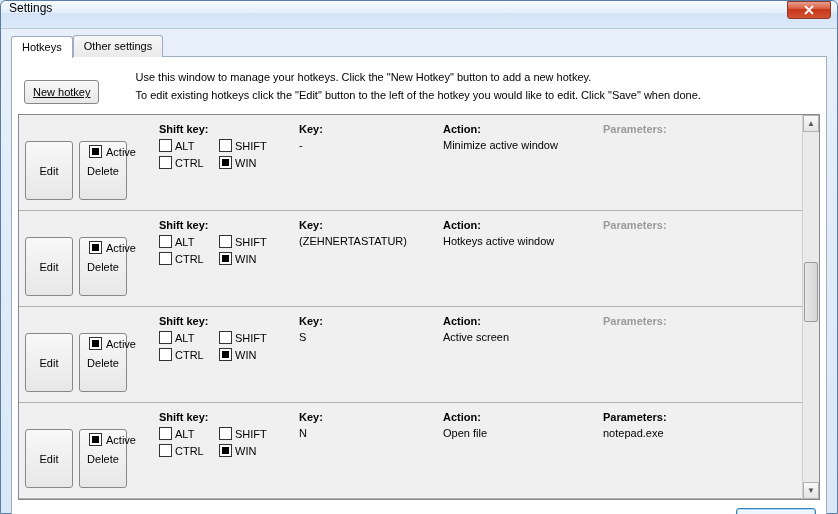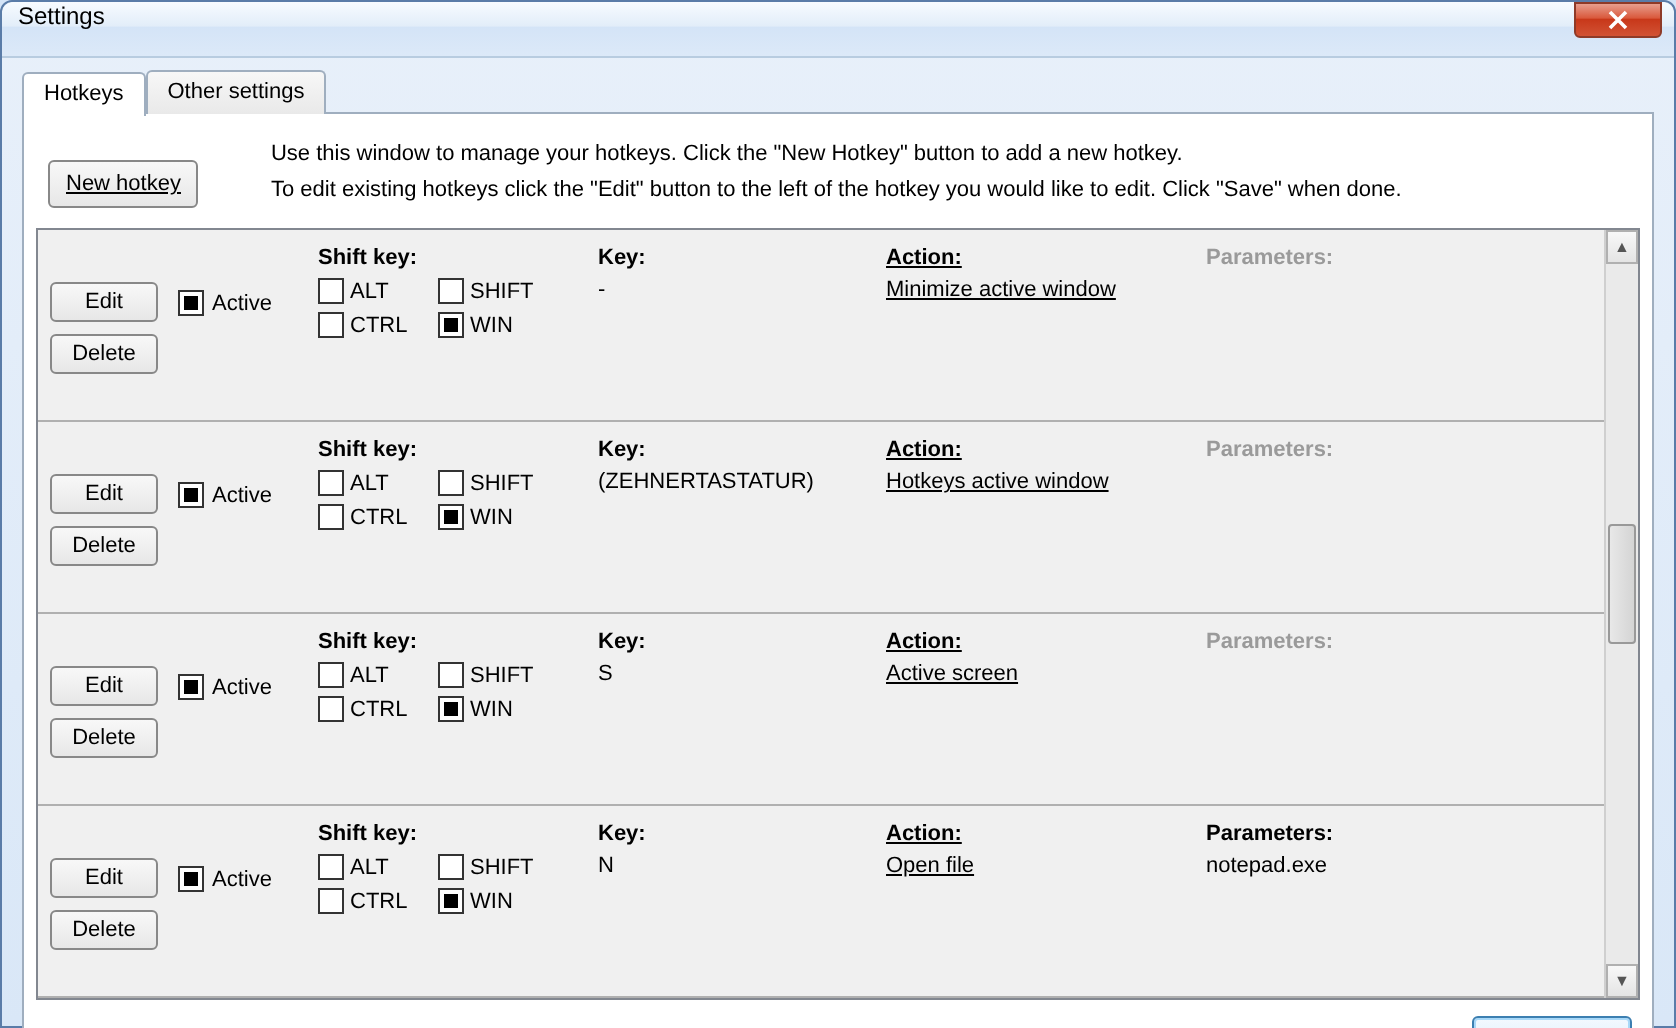--- a/index.html
+++ b/index.html
@@ -15,26 +15,26 @@
 .tab.active { background: #fff; position: relative; top: 1px; padding-bottom: 5px; }
 .tab:not(.active) { background: linear-gradient(to bottom, #f7f7f7, #e9e9e9); }
 .tabpanel { flex: 1; background: #fff; border: 1px solid #9faebf; padding: 6px; display: flex; flex-direction: column; position: relative; top: -1px; }
 .intro-row { display: flex; align-items: flex-end; gap: 0; padding: 4px 6px 8px 6px; }
 .btn { padding: 3px 10px; background: linear-gradient(to bottom, #f8f8f8, #e7e7e7); border: 1px solid #888; border-radius: 3px; font-size: 11px; cursor: pointer; min-width: 48px; text-align: center; }
 .new-hotkey-btn { text-decoration: underline; padding: 5px 8px; }
 .intro-text { line-height: 1.6; color: #000; padding-top: 2px; margin-left: 36px; }
 .list-wrap { flex: 1; border: 1px solid #828790; background: #f0f0f0; position: relative; overflow: hidden; margin-top: 2px; display: flex; }
 .list-scroll { flex: 1; overflow: hidden; }
 .hotkey-row { border-bottom: 1px solid #b0b0b0; background: #f0f0f0; display: flex; padding: 8px 6px 10px 6px; min-height: 96px; }
-.row-buttons { width: 64px; display: flex; flex-direction: column; gap: 6px; padding-top: 18px; }
+.row-buttons { width: 64px; display: flex; flex-direction: row; gap: 6px; padding-top: 18px; }
 .row-buttons .btn { width: 54px; padding: 3px 4px; }
 .row-active { width: 70px; padding-top: 22px; }
 .row-shift { width: 140px; }
 .row-key { width: 144px; }
-.row-action { width: 160px; text-decoration: underline; }
+.row-action { width: 160px; }
 .row-params { flex: 1; }
 .col-label { font-weight: bold; color: #000; margin-bottom: 4px; font-size: 11px; }
 .col-label.muted { color: #9a9a9a; }
 .shift-grid { display: grid; grid-template-columns: 60px 60px; row-gap: 4px; }
 .cb { display: flex; align-items: flex-end; gap: 3px; }
 .cb-box { width: 13px; height: 13px; border: 1px solid #333; background: #fff; display: inline-flex; align-items: center; justify-content: center; }
 .cb-box.checked::after { content: ""; width: 7px; height: 7px; background: #000; }
 .active-cb { display: flex; align-items: flex-end; gap: 4px; }
 .scrollbar { width: 17px; background: #f0f0f0; border-left: 1px solid #cfcfcf; position: relative; display: flex; flex-direction: column; }
 .sb-btn { height: 17px; background: linear-gradient(to bottom, #f8f8f8, #e4e4e4); border: 1px solid #b0b0b0; display: flex; align-items: center; justify-content: center; font-size: 8px; color: #555; }

